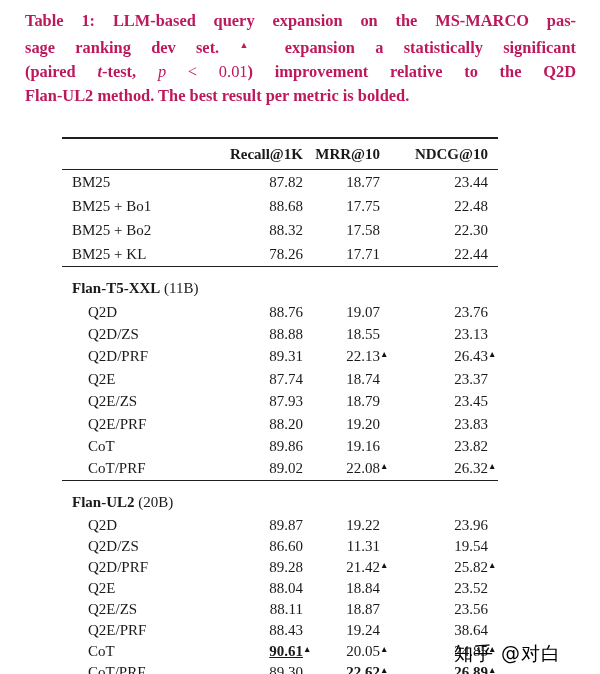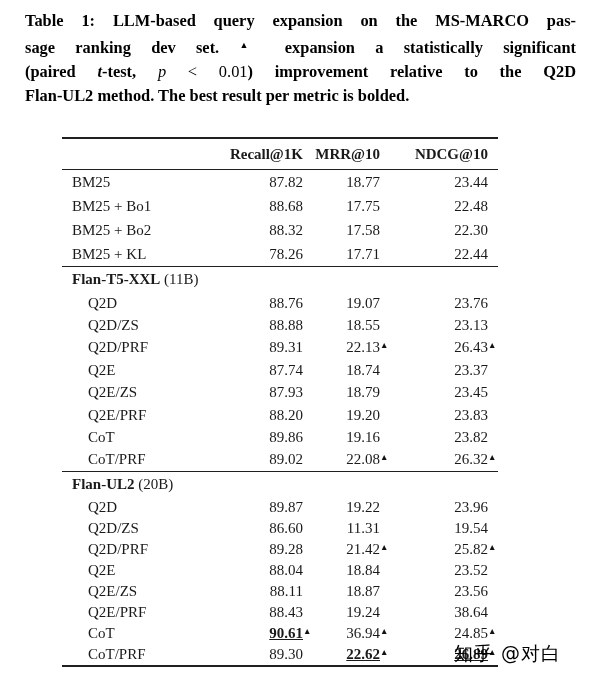--- a/index.html
+++ b/index.html
@@ -15,21 +15,21 @@
 
   
   .caption {
     position: absolute;
     left: 25px;
     top: 9px;
     width: 551px;
     font-size: 16.4px;
     line-height: 24px;
     font-weight: bold;
-    color: #000000;
+    color: #be185d;
   }
   .cap-line { text-align: justify; text-align-last: justify; white-space: nowrap; }
   .cap-line.last { text-align-last: left; }
   .seg-b  { font-weight: bold; }
   .seg-bi { font-weight: bold; font-style: italic; }
   .seg-i  { font-weight: normal; font-style: italic; }
   .seg-r  { font-weight: normal; }
   .seg-sup{ font-weight: bold; font-size: 9px; vertical-align: 5px; letter-spacing: 0; }
 
   
@@ -47,21 +47,21 @@
 
   .row {
     display: grid;
     grid-template-columns: 163px 90px 77px 108px;
     align-items: center;
   }
   .row.header-row { height: 30px; }
   .row.sec0 { height: 24px; }
   .row.sec1 { height: 22.4px; }
   .row.sec2 { height: 21px; }
-  .row.section-head { height: 25px; }
+  .row.section-head { height: 25px; margin-top: 9px; }
 
   .cell { overflow: visible; white-space: nowrap; }
   .cell.label { padding-left: 10px; }
   .cell.label.indent { padding-left: 26px; }
   .cell.numc { text-align: right; }
   .num {}
   .num.bold { font-weight: bold; text-decoration: underline; }
   .tri {
     display: inline-block;
     width: 12px;
@@ -224,21 +224,21 @@
       </div>
       <div class="row sec2">
         <div class="cell label indent">Q2E/PRF</div>
         <div class="cell numc"><span class="num">88.43</span><span class="tri"></span></div>
         <div class="cell numc"><span class="num">19.24</span><span class="tri"></span></div>
         <div class="cell numc"><span class="num">38.64</span><span class="tri"></span></div>
       </div>
       <div class="row sec2">
         <div class="cell label indent">CoT</div>
         <div class="cell numc"><span class="num bold">90.61</span><span class="tri">▲</span></div>
-        <div class="cell numc"><span class="num">36.94</span><span class="tri">▲</span></div>
+        <div class="cell numc"><span class="num">20.05</span><span class="tri">▲</span></div>
         <div class="cell numc"><span class="num">24.85</span><span class="tri">▲</span></div>
       </div>
       <div class="row sec2">
         <div class="cell label indent">CoT/PRF</div>
         <div class="cell numc"><span class="num">89.30</span><span class="tri"></span></div>
         <div class="cell numc"><span class="num bold">22.62</span><span class="tri">▲</span></div>
         <div class="cell numc"><span class="num bold">26.89</span><span class="tri">▲</span></div>
       </div>
       <div class="rule thick"></div>
     </div>

